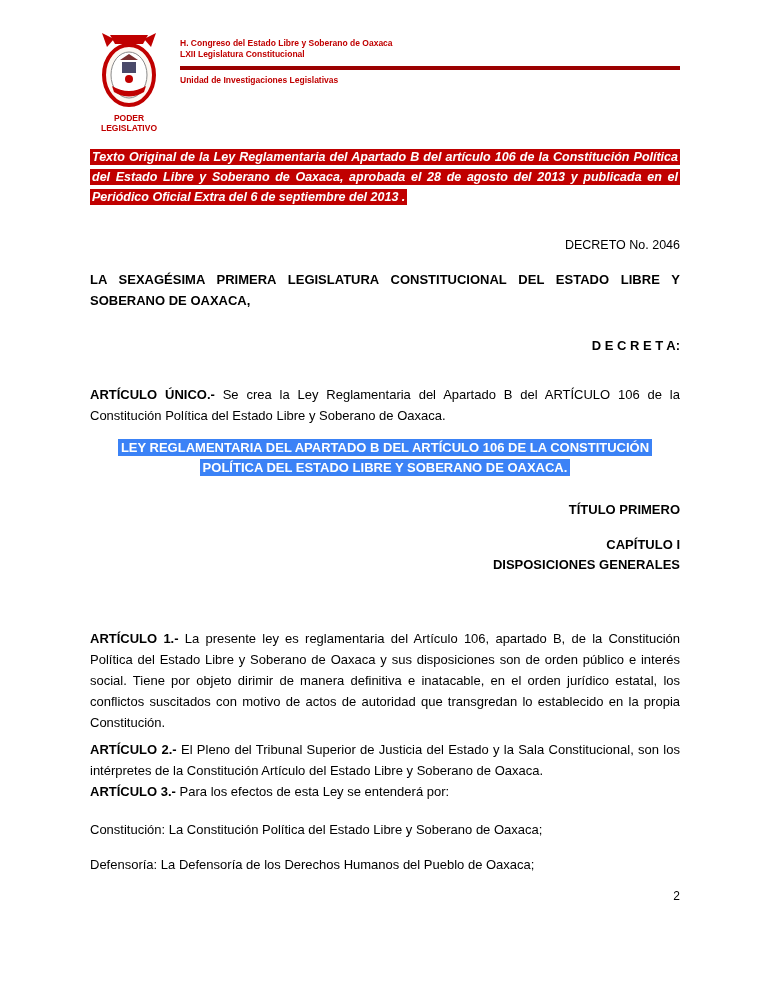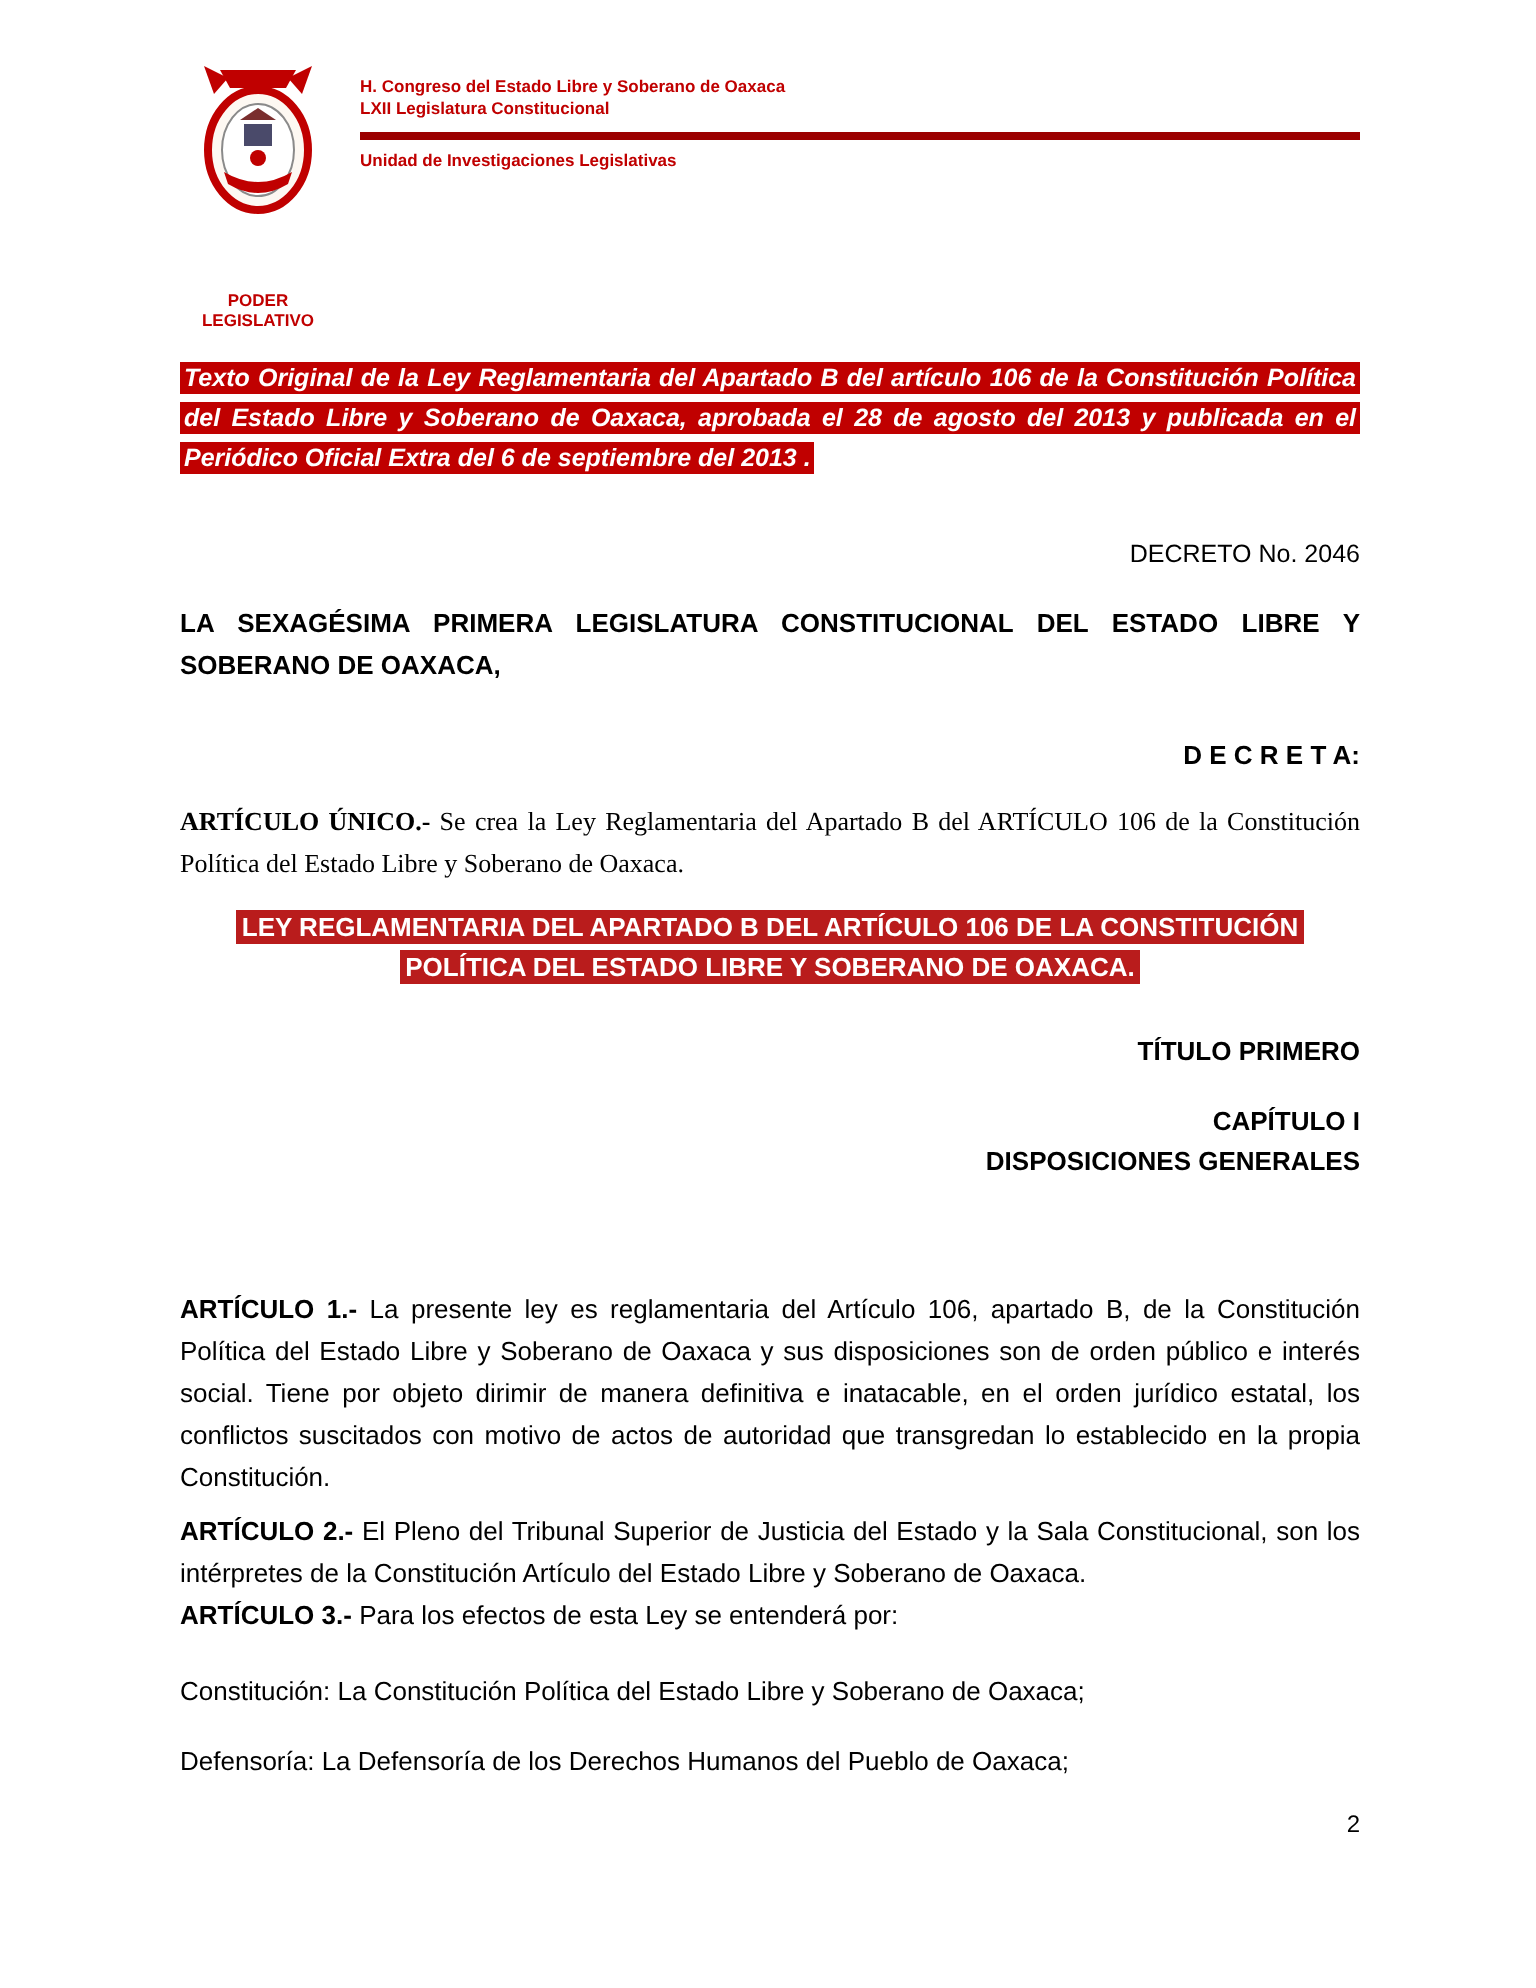--- a/index.html
+++ b/index.html
@@ -20,21 +20,20 @@
 
   
   .header { display: flex; align-items: flex-start; }
   .logo-col {
     width: 78px;
     display: flex;
     flex-direction: column;
     align-items: center;
     margin-right: 12px;
     flex: 0 0 auto;
-    gap: 32px;
   }
   .crest { display: block; }
   .poder-caption {
     margin-top: 3px;
     width: 74px;
     text-align: center;
     font-size: 8.5px;
     font-weight: bold;
     color: #C00000;
     line-height: 10px;
@@ -71,31 +70,31 @@
 
   
   .center { text-align: right; }
   .justify { text-align: justify; }
   .b { font-weight: bold; }
   .body-txt { font-size: 13px; line-height: 21px; }
 
   .decreto-no    { margin-top: 29px; font-size: 12.5px; line-height: 18px; }
   .legislatura   { margin-top: 15px; }
   .decreta       { margin-top: 24px; }
-  .art-unico     { margin-top: 12px; font-family: Liberation Serif, serif; }
+  .art-unico     { margin-top: 28px; }
 
   .ley-title {
     margin-top: 12px;
     text-align: center;
     font-size: 13px;
     font-weight: bold;
     line-height: 20px;
   }
   .ley-title span {
-    background: #b91c1c;
+    background: #3b82f6;
     color: #ffffff;
     padding: 1px 3px;
     -webkit-box-decoration-break: clone;
     box-decoration-break: clone;
   }
 
   .titulo-primero { margin-top: 21px; }
   .capitulo-block { margin-top: 15px; line-height: 20px; }
   .articulo-1     { margin-top: 53px; }
   .articulo-2     { margin-top: 6px;  }

